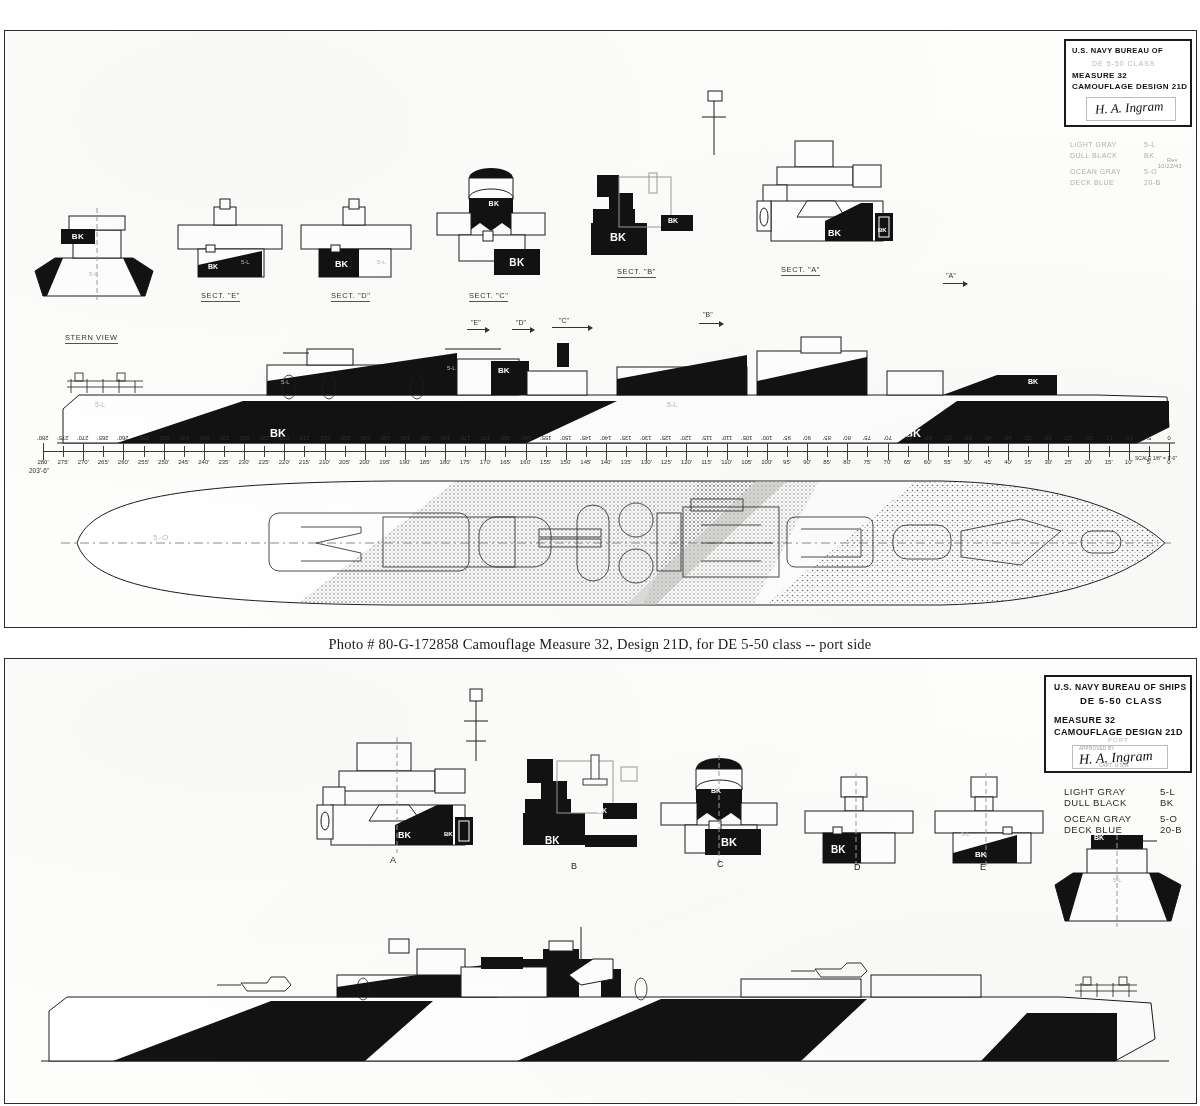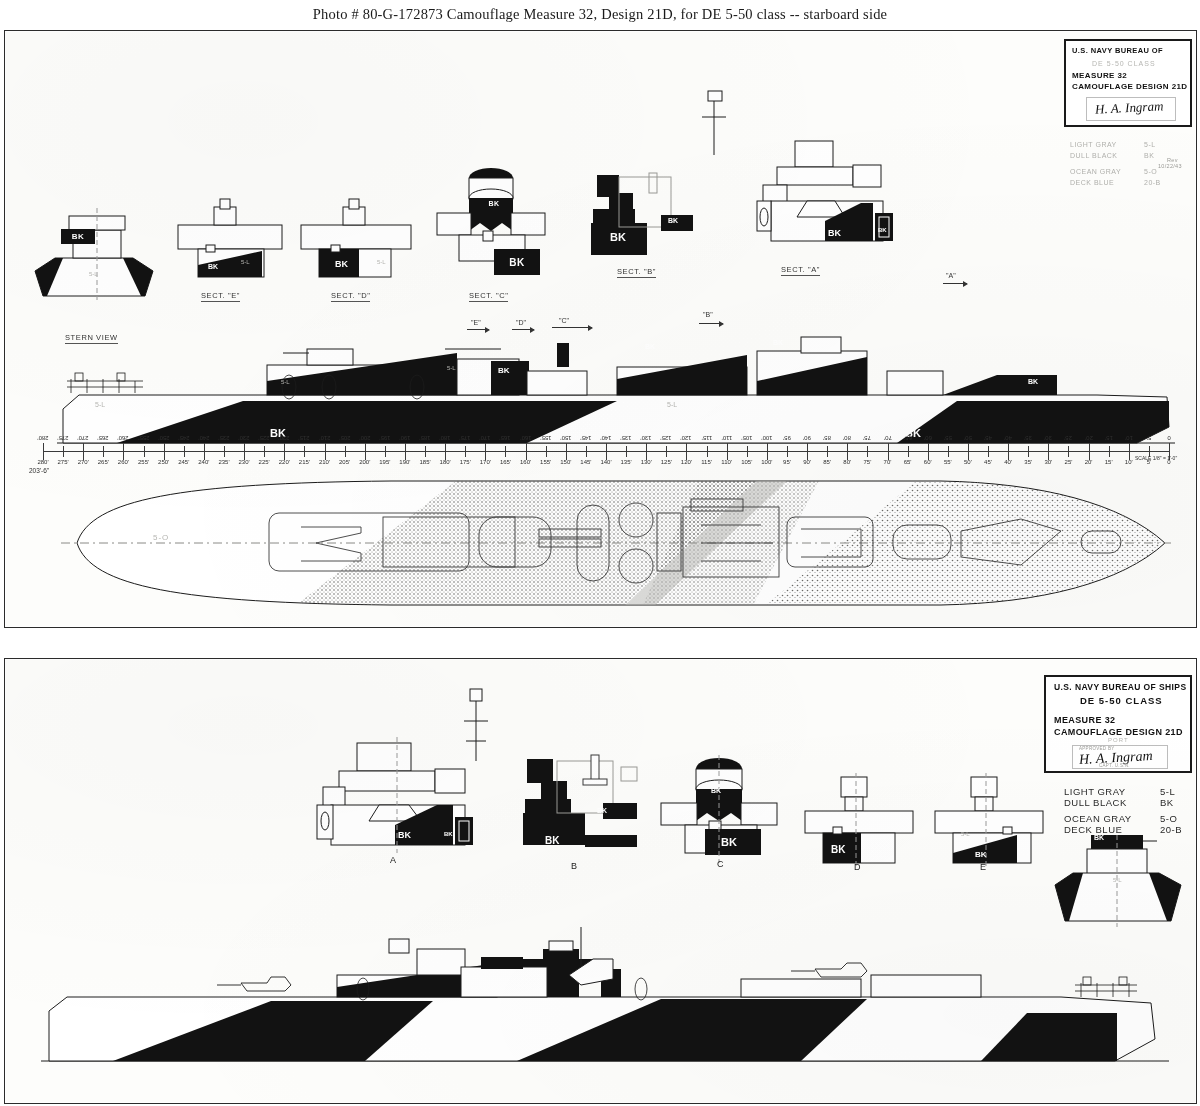--- a/index.html
+++ b/index.html
@@ -117,21 +117,20 @@
     content:"";position:absolute;right:-1px;top:-2.5px;
     border-left:5px solid #333;border-top:3px solid transparent;border-bottom:3px solid transparent;
   }
   svg.draw{position:absolute;left:0;top:0;overflow:visible;}
 </style>
 </head>
 <body>
 
 <div class="sheet">
 
-  <div class="caption" id="caption-top">Photo #  80-G-172873    Camouflage Measure 32, Design 21D, for DE 5-50 class -- starboard side</div>
 
   <div class="plate" id="plate-starboard">
 
     <div class="titleblock" id="titleblock-starboard" style="left:1059px;top:8px;">
       <div class="tb-line tb-head" style="left:6px;top:5px;font-size:7.5px;">U.S. NAVY   BUREAU OF</div>
       <div class="tb-line faint" style="left:26px;top:19px;font-size:7px;letter-spacing:1px;">DE 5-50 CLASS</div>
       <div class="tb-line tb-head" style="left:6px;top:30px;font-size:8px;">MEASURE 32</div>
       <div class="tb-line tb-head" style="left:6px;top:41px;font-size:8px;">CAMOUFLAGE  DESIGN 21D</div>
       <div class="sigbox" style="left:20px;top:56px;width:90px;height:24px;">
         <div class="sig" style="left:8px;top:2px;font-size:13px;">H. A. Ingram</div>
@@ -563,20 +562,21 @@
           <rect x="832" y="56" width="58" height="34" rx="14"></rect>
           <path d="M900,62 L960,50 L1000,62 L960,96 L900,88 Z"></path>
           <rect x="1020" y="62" width="40" height="22" rx="11"></rect>
         </g>
 
       </svg>
       <div class="lbl faint" style="left:92px;top:64px;font-size:8px;letter-spacing:1px;">5-O</div>
     </div>
   </div>
 
+  <div class="caption" id="caption-bottom">Photo #  80-G-172858    Camouflage Measure 32, Design 21D, for DE 5-50 class -- port side</div>
 
   <div class="plate" id="plate-port">
 
     <div class="titleblock" id="titleblock-port" style="left:1039px;top:16px;">
       <div class="tb-line tb-head" style="left:8px;top:5px;font-size:8.5px;">U.S. NAVY   BUREAU OF SHIPS</div>
       <div class="tb-line tb-head" style="left:34px;top:18px;font-size:9.5px;letter-spacing:1px;">DE 5-50 CLASS</div>
       <div class="tb-line tb-head" style="left:8px;top:38px;font-size:9px;">MEASURE 32</div>
       <div class="tb-line tb-head" style="left:8px;top:50px;font-size:9px;">CAMOUFLAGE  DESIGN 21D</div>
       <div class="tb-line faint" style="left:62px;top:60px;font-size:6px;letter-spacing:1px;">PORT</div>
       <div class="sigbox" style="left:26px;top:68px;width:96px;height:24px;">

